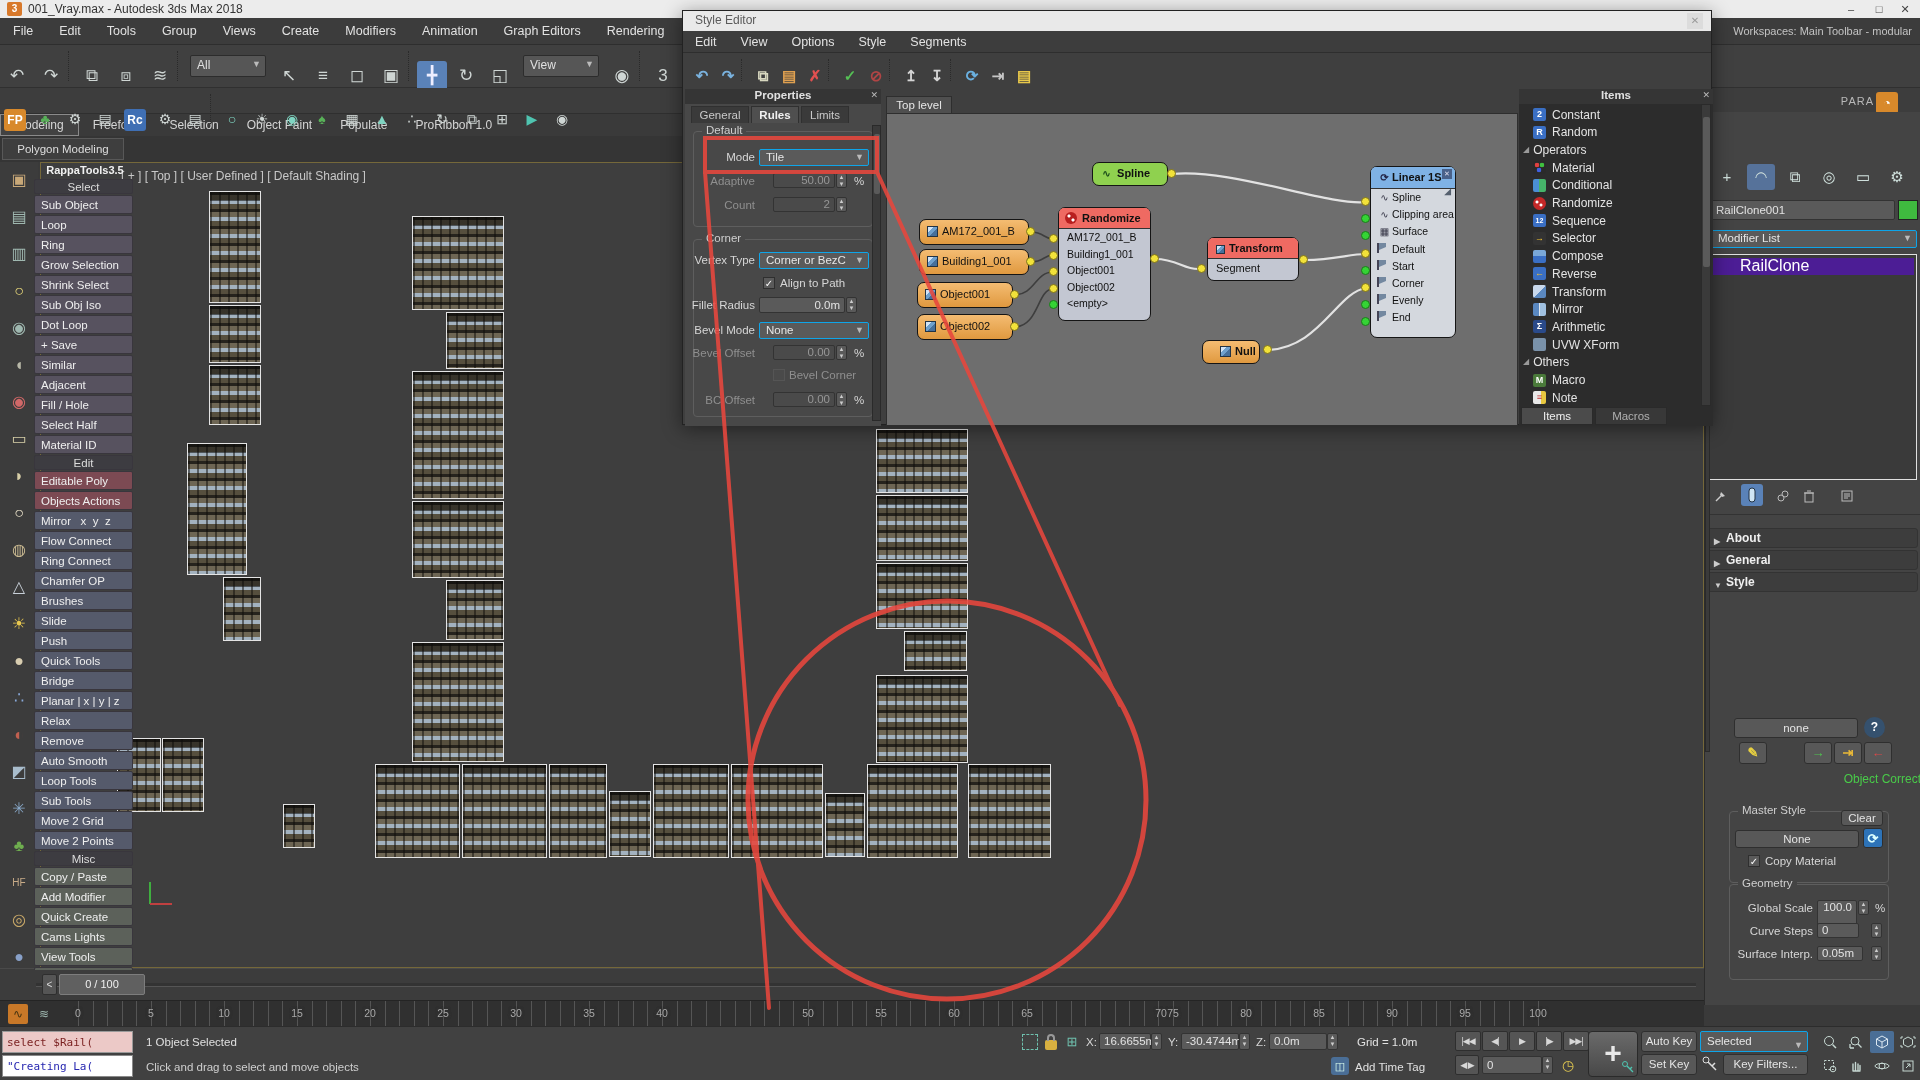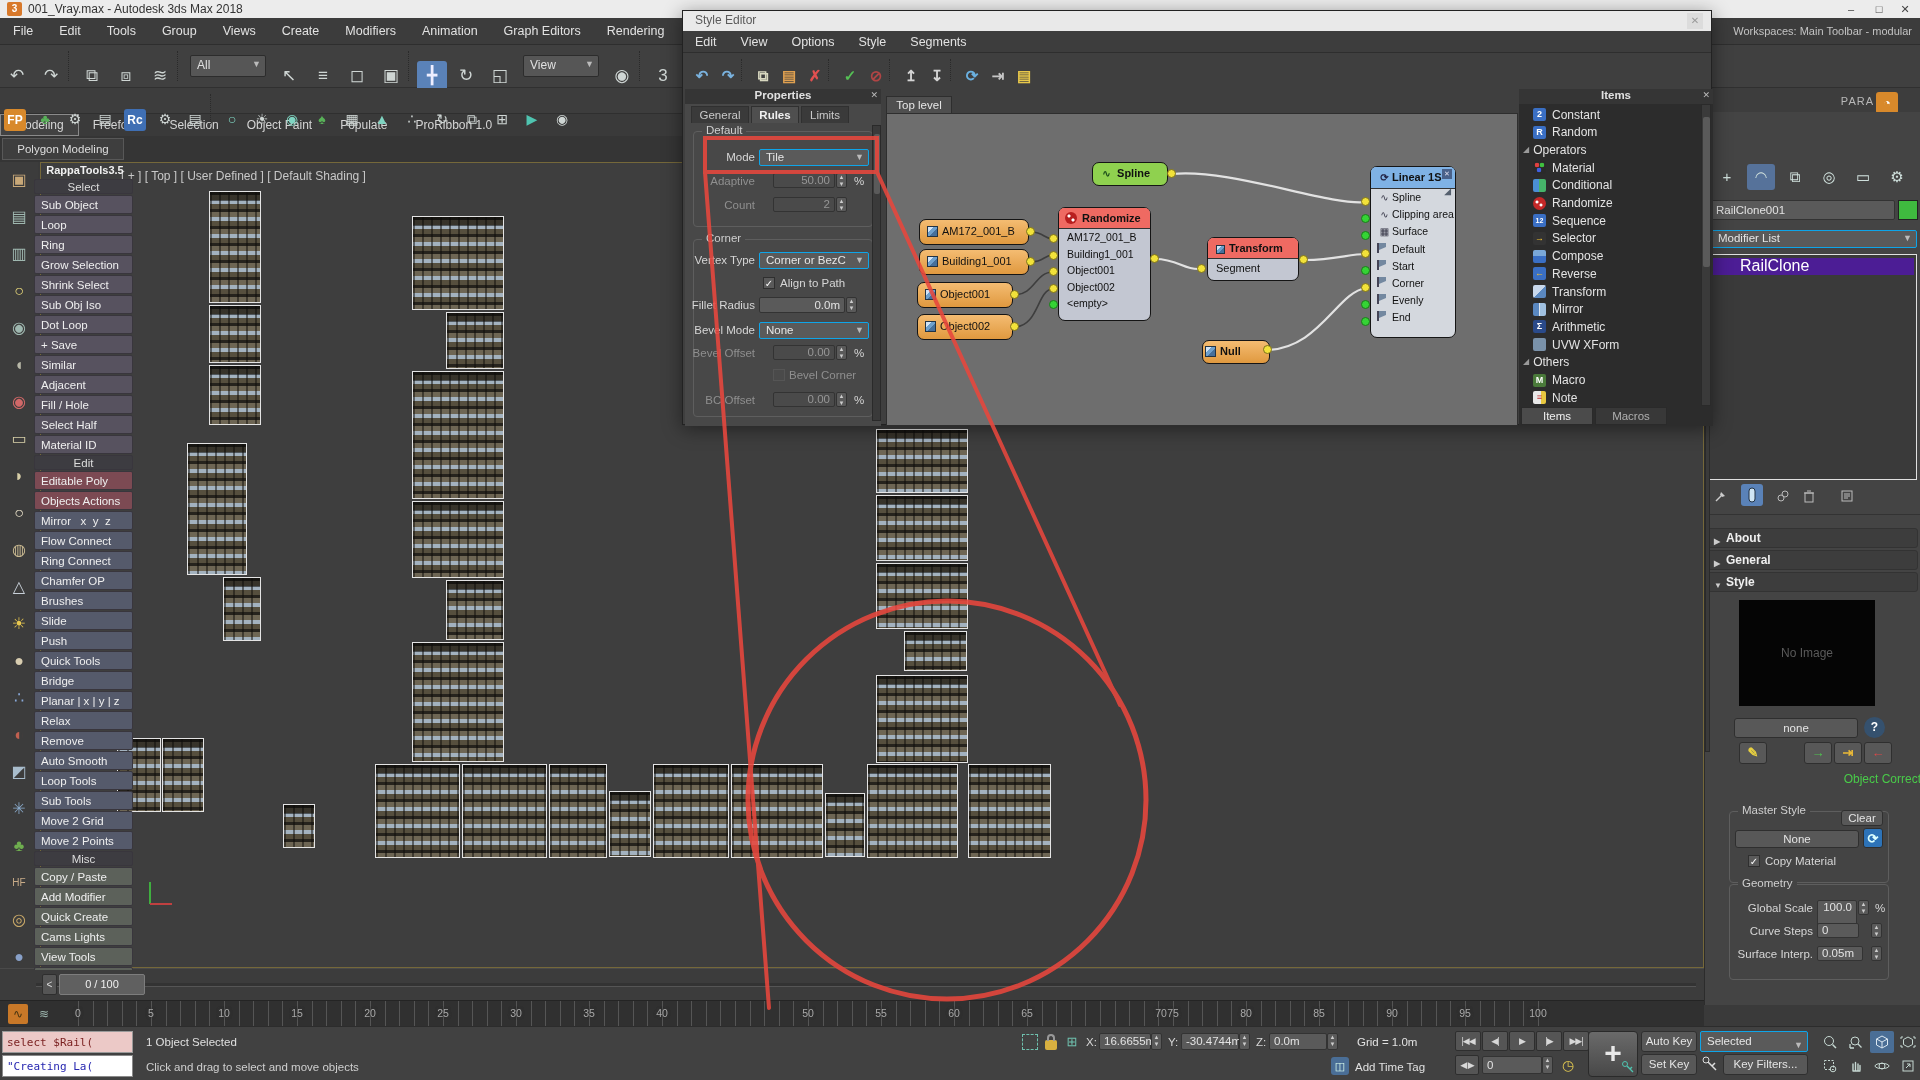--- a/index.html
+++ b/index.html
@@ -300,21 +300,20 @@
       </svg>
   </div>
   <div class="abs" style="left:0;top:402px;width:216px;border-top:1px solid #333"></div>
 
   <div id="rollouts">
     <div class="ro" style="top:416px"><span class="arr">▶</span><span>About</span></div>
     <div class="ro" style="top:438px"><span class="arr">▶</span><span>General</span></div>
     <div class="ro" style="top:460px"><span class="arr">▼</span><span>Style</span></div>
   </div>
 
-  <div id="noimg">No Image</div>
   <div class="btn" style="left:29px;top:606px;width:124px;height:20px;line-height:18px">none</div>
   <div class="abs" style="left:159px;top:605px;width:21px;height:21px;background:#35516e;border-radius:50%;color:#fff;text-align:center;line-height:21px;font-weight:bold">?</div>
   <span class="mini-ic" style="left:34px;top:630px;color:#e8d040">✎</span>
   <span class="mini-ic" style="left:99px;top:630px;color:#4fc44f">→</span>
   <span class="mini-ic" style="left:129px;top:630px;color:#e8b838">⇥</span>
   <span class="mini-ic" style="left:159px;top:630px;color:#d84848">←</span>
   <div id="objcorrect">Object Correct</div>
 
   <div class="gbox cmdg" style="left:24px;top:699px;width:160px;height:72px">
     <span class="lg">Master Style</span>
@@ -442,21 +441,21 @@
     </div>
     <span class="pd" style="left:263px;top:140px"></span>
 
     <div class="node" style="left:320px;top:123px;width:92px;height:44px;background:#c3c7d2">
       <div class="nh" style="background:#ef6a62;border-radius:5px 5px 0 0;height:21px;line-height:20px;padding-left:8px;border-bottom:1px solid #333"><span class="cubes" style="width:9px;height:9px"></span><span>Transform</span></div>
       <div style="height:20px;line-height:19px;padding-left:8px">Segment</div>
     </div>
     <span class="pd" style="left:310px;top:150px"></span>
     <span class="pd" style="left:412px;top:141px"></span>
 
-    <div class="node" style="left:315px;top:226px;width:68px;height:24px;background:linear-gradient(180deg,#f4bc72,#e0993f);line-height:21px;padding-left:2px">
+    <div class="node" style="left:315px;top:226px;width:58px;height:24px;background:linear-gradient(180deg,#f4bc72,#e0993f);line-height:21px;padding-left:17px">
       <span class="cubes"></span><span class="nh" style="display:inline">Null</span>
     </div>
     <span class="pd" style="left:376px;top:231px"></span>
 
     <div class="node" style="left:483px;top:52px;width:86px;height:172px;background:#d4d8de">
       <div class="nh" style="background:#7fb2e5;border-radius:5px 5px 0 0;height:22px;line-height:21px;padding-left:6px;border-bottom:1px solid #333">
         <span class="gi" style="color:#224;font-weight:bold">⟳</span><span>Linear 1S</span>
         <span style="position:absolute;right:3px;top:2px;width:10px;height:10px;background:#49618a;color:#dde;font-size:7px;line-height:10px;text-align:center;font-weight:normal">✕</span>
         <span style="position:absolute;right:4px;top:14px;font-size:8px;color:#55606e">◢</span>
       </div>

